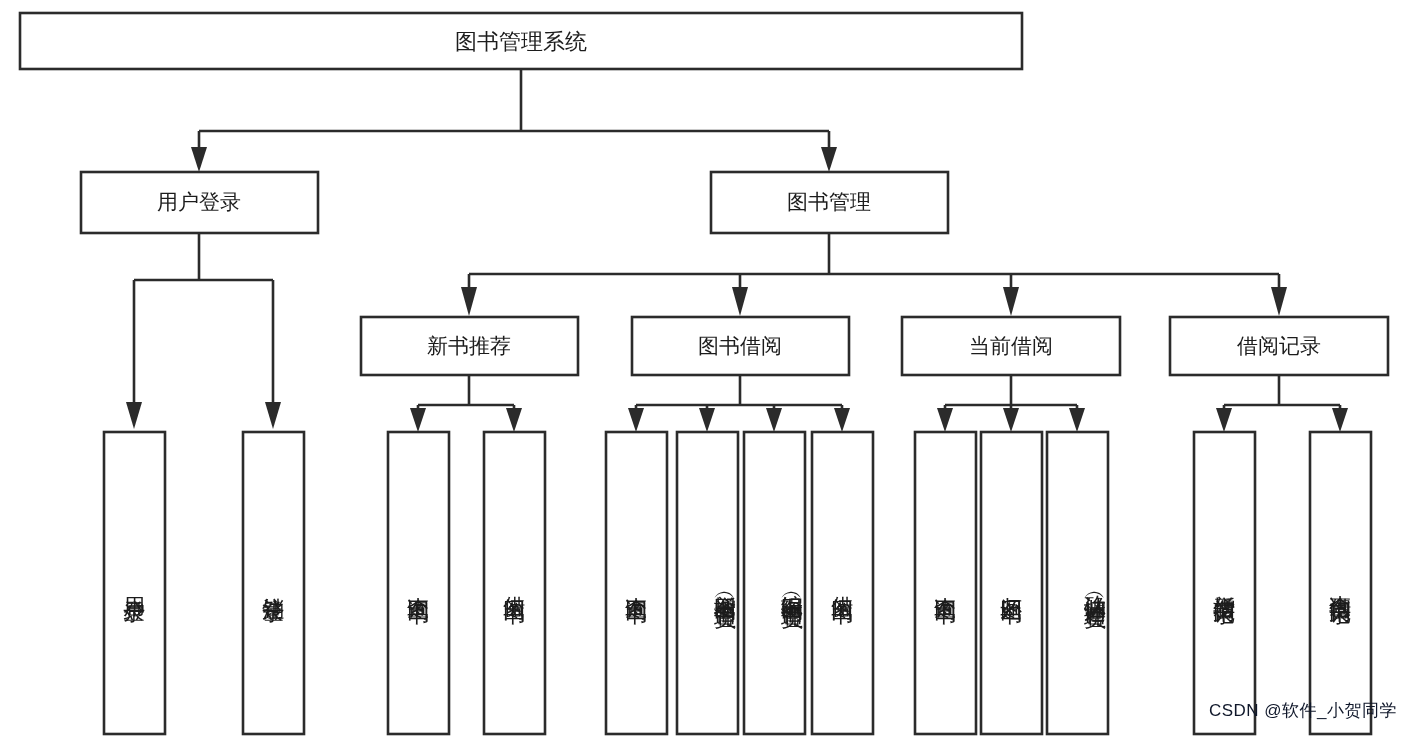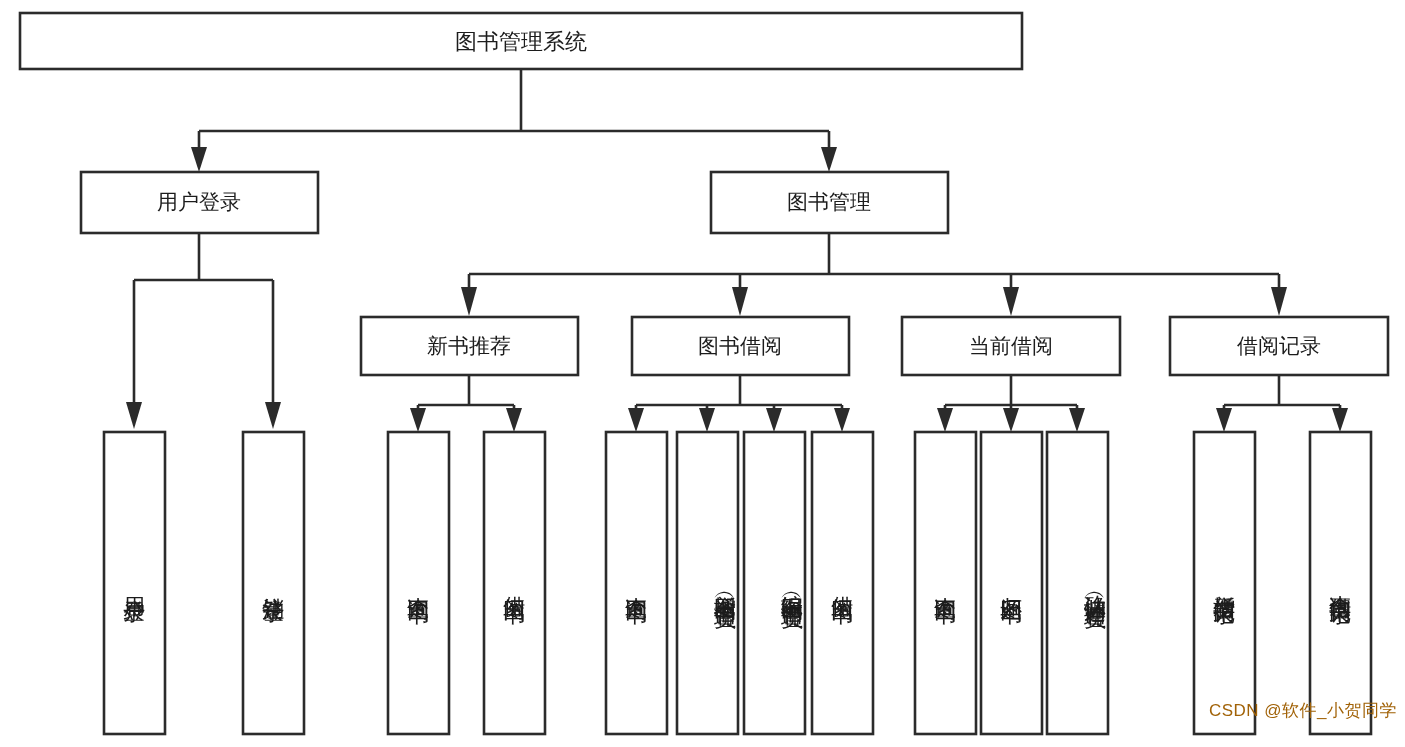--- a/index.html
+++ b/index.html
@@ -69,21 +69,21 @@
     justify-content: center;
     white-space: nowrap;
     pointer-events: none;
   }
   .watermark {
     position: absolute;
     right: 8px;
     bottom: 6px;
     font-family: "Liberation Sans", "DejaVu Sans", sans-serif;
     font-size: 17px;
-    color: #a16207;
+    color: #0f172a;
     letter-spacing: 0.5px;
     white-space: nowrap;
   }
 </style>
 </head>
 <body>
 
 <div id="diagram-root">
 
   <svg id="flow" viewBox="0 0 1405 747">

